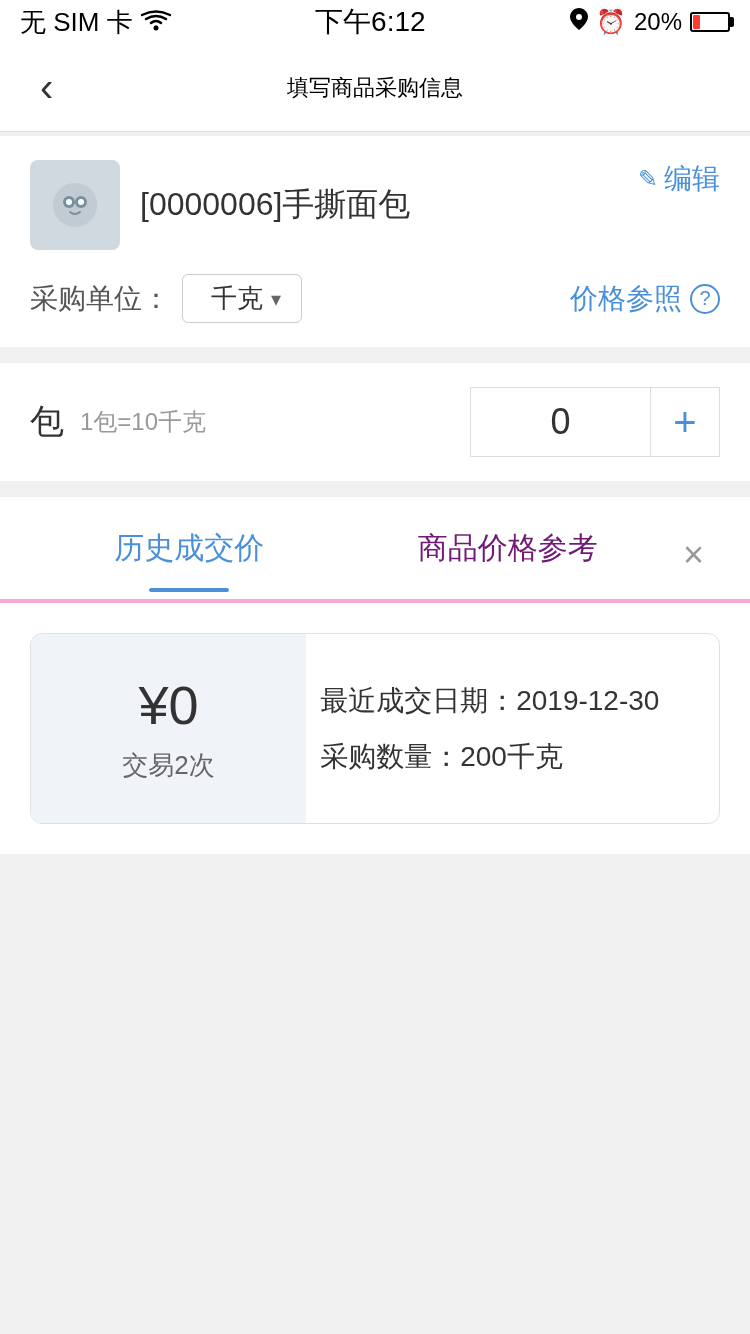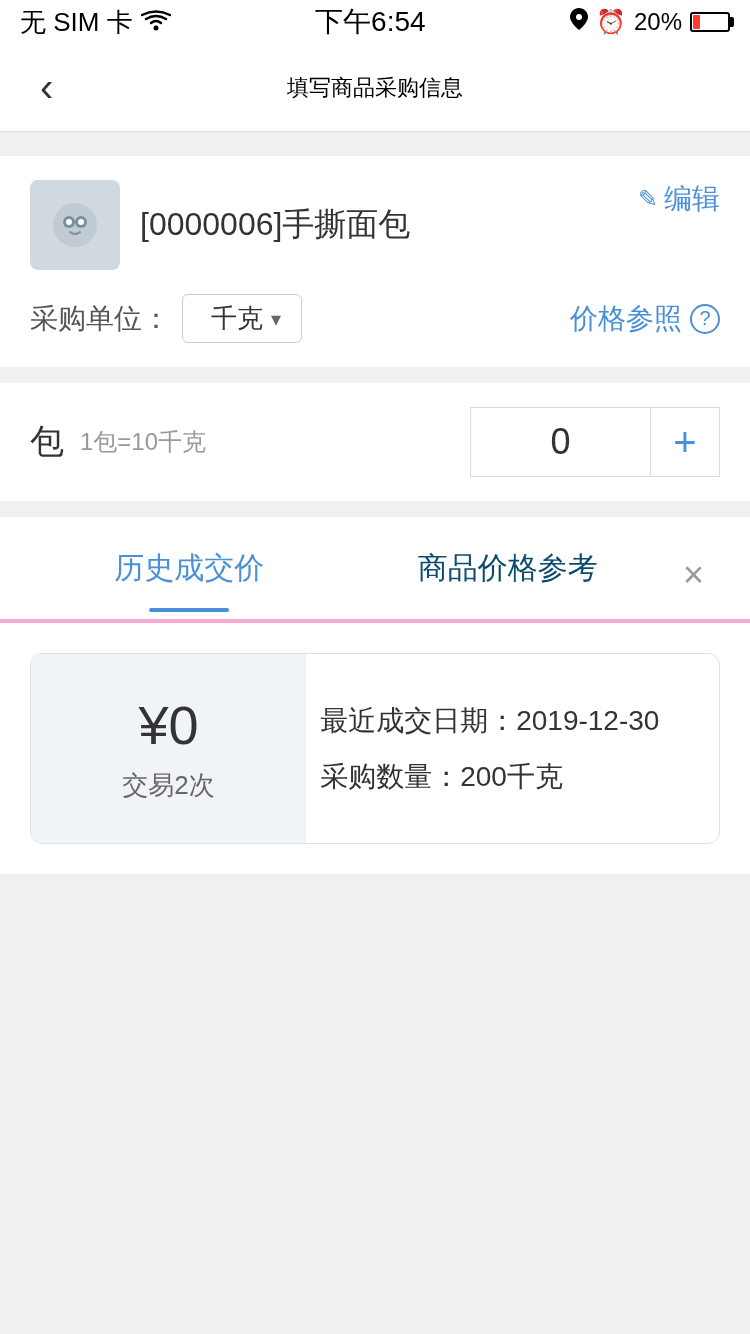--- a/index.html
+++ b/index.html
@@ -96,21 +96,21 @@
       left: 50%;
       transform: translateX(-50%);
       font-size: 22px;
       font-weight: 500;
       color: #000;
     }
 
     
     .product-card {
       background: #fff;
-      margin-top: 24px;
+      margin-top: 4px;
       padding: 24px 30px;
       text-align: right;
     }
     .product-header {
       display: flex;
       align-items: flex-start;
       justify-content: space-between;
       margin-bottom: 24px;
     }
     .product-left {
@@ -272,21 +272,21 @@
       position: relative;
     }
     .tab-item {
       flex: 1;
       height: 88px;
       display: flex;
       flex-direction: column;
       align-items: center;
       justify-content: center;
       font-size: 30px;
-      color: #0c4a6e;
+      color: #701a75;
       cursor: pointer;
       position: relative;
     }
     .tab-item.active {
       color: #4a90d9;
     }
     .tab-underline {
       position: absolute;
       bottom: 0;
       left: 50%;
@@ -360,21 +360,21 @@
     <span>
       <svg width="30" height="22" viewBox="0 0 30 22">
         <path d="M15 18 Q15 18 15 18" stroke="#000" stroke-width="3" fill="none" stroke-linecap="round"></path>
         <path d="M10 14 Q15 10 20 14" stroke="#000" stroke-width="2.5" fill="none" stroke-linecap="round"></path>
         <path d="M5 10 Q15 4 25 10" stroke="#000" stroke-width="2.5" fill="none" stroke-linecap="round"></path>
         <path d="M1 6 Q15 -1 29 6" stroke="#000" stroke-width="2.5" fill="none" stroke-linecap="round"></path>
         <circle cx="15" cy="19" r="2.5" fill="#000"></circle>
       </svg>
     </span>
   </div>
-  <div class="status-center">下午6:54</div>
+  <div class="status-center">下午6:12</div>
   <div class="status-right">
     <span>
       <svg width="18" height="22" viewBox="0 0 18 22">
           <path d="M9 0 C4 0 0 4 0 9 C0 15 9 22 9 22 C9 22 18 15 18 9 C18 4 14 0 9 0Z" fill="#000"></path>
           <circle cx="9" cy="9" r="3" fill="#fff"></circle>
         </svg>
     </span>
     <span>⏰</span>
     <span>20%</span>
     <span class="battery-icon">

